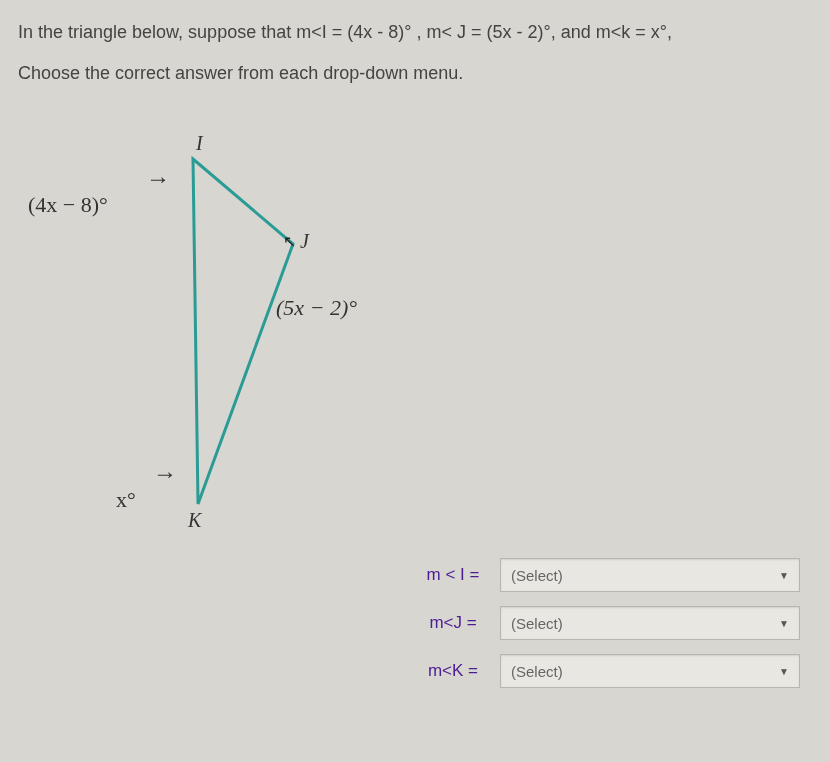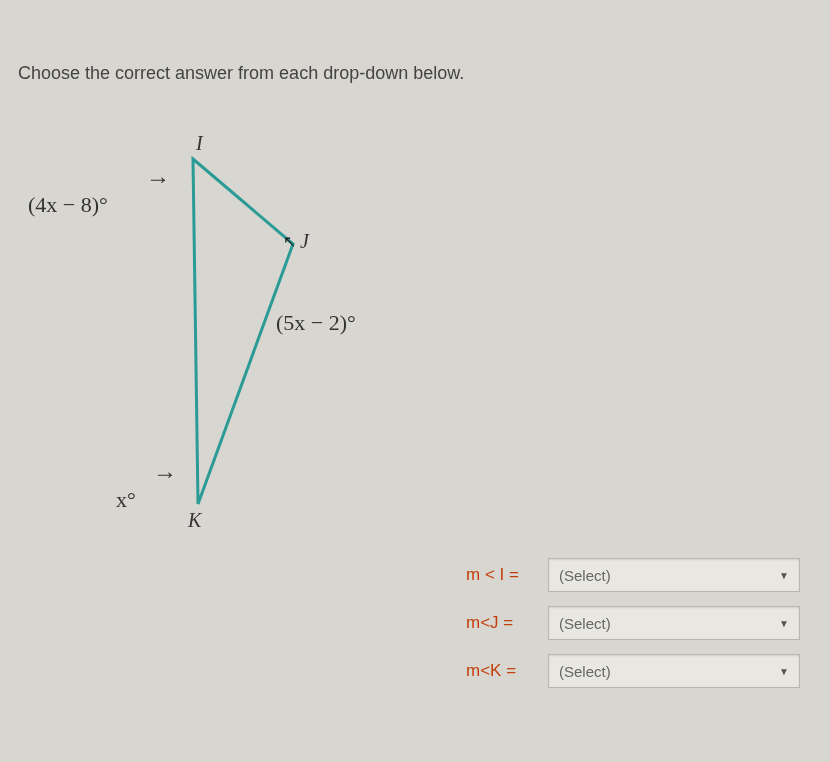--- a/index.html
+++ b/index.html
@@ -64,26 +64,26 @@
     }
     .answer-row {
       display: flex;
       align-items: center;
       justify-content: flex-end;
       margin-bottom: 14px;
       gap: 12px;
     }
     .answer-label {
       font-size: 17px;
-      color: #c2410c;
+      color: #4c1d95;
       min-width: 70px;
-      text-align: left;
+      text-align: center;
     }
     .select-box {
-      width: 252px;
+      width: 300px;
       height: 34px;
       background: #e8e7e2;
       border: 1px solid #b8b6b0;
       box-shadow: inset 0 1px 2px rgba(0,0,0,0.1);
       display: flex;
       align-items: center;
       justify-content: space-between;
       padding: 0 10px;
       font-size: 15px;
       color: #666;
@@ -96,42 +96,42 @@
     .cursor-icon {
       position: absolute;
       font-size: 16px;
       color: #222;
     }
   </style>
 </head>
 <body>
 
 <div class="problem-text">
-  <br>
+  <span>In the triangle below, suppose that m&lt;I = (4x - 8)° , m&lt; J = (5x - 2)°, and m&lt;k = x°,</span><br>
 </div>
 
-<div class="instruction">Choose the correct answer from each drop-down below.</div>
+<div class="instruction">Choose the correct answer from each drop-down menu.</div>
 
 <div class="diagram-area">
   <svg class="triangle" width="400" height="420">
     <polygon points="175,45 275,130 180,390" fill="none" stroke="#2b9b96" stroke-width="3"></polygon>
   </svg>
 
   <div class="vertex-label" style="top:18px; left:178px;">I</div>
   <div class="vertex-label" style="top:116px; left:282px;">J</div>
   <div class="vertex-label" style="top:395px; left:170px;">K</div>
 
   <span class="cursor-icon" style="top:118px; left:265px;">↖</span>
 
   <div class="angle-label" style="top:50px; left:10px;">
     <span>(4x − 8)°</span>
   </div>
   <div class="arrow" style="top:48px; left:128px;">→</div>
 
-  <div class="angle-label" style="top:168px; left:258px;">
+  <div class="angle-label" style="top:153px; left:258px;font-style:italic;">
     <span>(5x − 2)°</span>
   </div>
 
   <div class="angle-label" style="top:345px; left:98px;">
     <span>x°</span>
   </div>
   <div class="arrow" style="top:343px; left:135px;">→</div>
 </div>
 
 <div class="answers">

